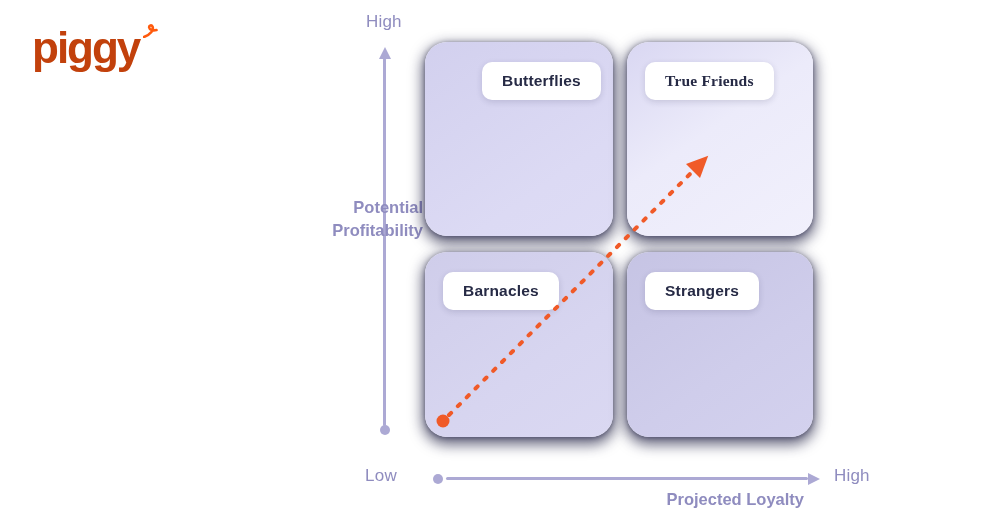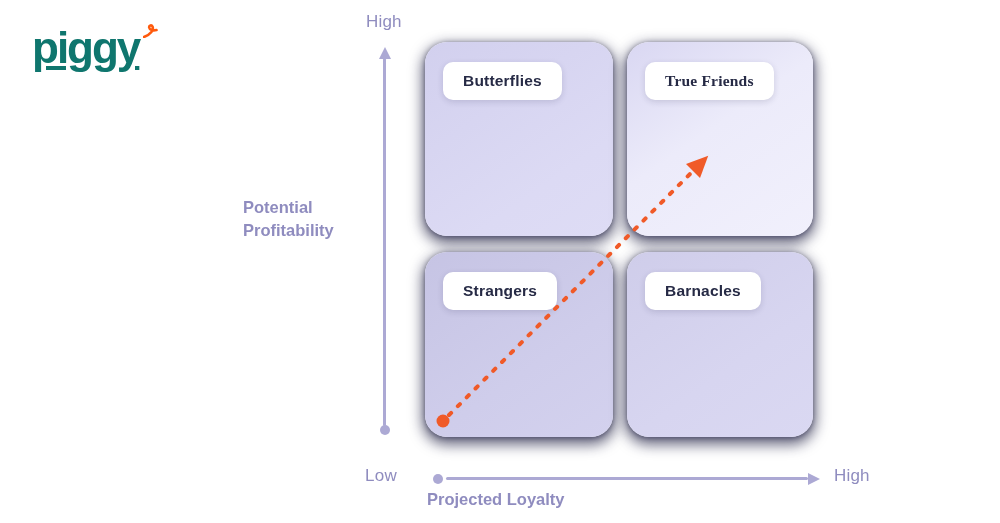--- a/index.html
+++ b/index.html
@@ -3,29 +3,29 @@
 <meta charset="utf-8">
 <style>
   html,body{margin:0;padding:0;background:#ffffff;}
   .stage{
     position:relative;width:1000px;height:523px;background:#ffffff;
     font-family:"Liberation Sans",sans-serif;overflow:hidden;
   }
   
   .logo{position:absolute;left:32px;top:26px;display:flex;align-items:flex-start;}
   .logo-text{
-    font-size:44px;font-weight:700;letter-spacing:-2px;color:#0f766e;line-height:1;text-decoration:underline;
+    font-size:44px;font-weight:700;letter-spacing:-2px;color:#c2410c;line-height:1;
   }
   .logo-curl{position:relative;top:-2px;left:4px;}
   
   .axis-label{
     position:absolute;color:#8F8CBF;font-weight:400;font-size:17px;letter-spacing:.2px;
   }
   .axis-title{
-    position:absolute;color:#8F8CBF;font-weight:700;font-size:16.5px;text-align:left;line-height:23px;
+    position:absolute;color:#8F8CBF;font-weight:700;font-size:16.5px;text-align:right;line-height:23px;
   }
   
   .y-axis{position:absolute;left:383px;top:58px;width:3px;height:368px;background:#ACA9D4;border-radius:2px;}
   .y-arrowhead{
     position:absolute;top:-11px;left:-4.5px;width:0;height:0;
     border-left:6px solid transparent;border-right:6px solid transparent;
     border-bottom:12px solid #ACA9D4;
   }
   .y-dot{position:absolute;bottom:-9px;left:-3.5px;width:10px;height:10px;border-radius:50%;background:#ACA9D4;}
   .y-high{left:366px;top:12px;}
@@ -33,32 +33,32 @@
   
   .x-axis{position:absolute;left:446px;top:477px;width:362px;height:3px;background:#ACA9D4;border-radius:2px;}
   .x-arrowhead{
     position:absolute;right:-12px;top:-4.5px;width:0;height:0;
     border-top:6px solid transparent;border-bottom:6px solid transparent;
     border-left:12px solid #ACA9D4;
   }
   .x-dot{position:absolute;left:-13px;top:-3.5px;width:10px;height:10px;border-radius:50%;background:#ACA9D4;}
   .x-low{left:358px;top:466px;width:46px;text-align:center;}
   .x-high{left:834px;top:466px;}
-  .x-title{left:427px;top:488px;width:400px;}
+  .x-title{left:404px;top:488px;width:400px;}
   
   .grid{
     position:absolute;left:425px;top:42px;
     display:grid;grid-template-columns:188px 186px;grid-template-rows:194px 185px;
     column-gap:14px;row-gap:16px;
   }
   .card{
     border-radius:22px;position:relative;
     box-shadow:0 5px 13px 3px rgba(23,22,60,.62), 0 1px 5px rgba(23,22,60,.45);
   }
-  .card.q-butterflies{background:linear-gradient(145deg,#D2D0EE 0%,#DCDAF4 70%,#DEDCF5 100%);}
+  .card.q-butterflies{background:linear-gradient(145deg,#D2D0EE 0%,#DCDAF4 70%,#DEDCF5 100%);padding-left:39px;}
   .card.q-true-friends{background:linear-gradient(145deg,#D9D7F2 0%,#ECEBFA 45%,#F1F0FC 100%);font-family:Liberation Serif, serif;}
   .card.q-strangers{background:linear-gradient(145deg,#C6C4E4 0%,#CFCDEB 60%,#D3D1EE 100%);}
   .card.q-barnacles{background:linear-gradient(145deg,#CFCDEA 0%,#D7D5F0 60%,#DAD8F2 100%);}
   .pill{
     display:inline-block;margin:20px 0 0 18px;background:#ffffff;border-radius:10px;
     padding:10px 20px;box-shadow:0 2px 6px rgba(30,30,70,.15);
   }
   .pill span{font-size:15.5px;font-weight:700;color:#262A45;letter-spacing:.2px;}
   
   .overlay{position:absolute;left:0;top:0;width:1000px;height:523px;pointer-events:none;}
@@ -91,28 +91,28 @@
     <div class="card q-butterflies">
       <div class="pill">
         <span>Butterflies</span>
       </div>
     </div>
     <div class="card q-true-friends">
       <div class="pill">
         <span>True Friends</span>
       </div>
     </div>
+    <div class="card q-barnacles">
+      <div class="pill">
+        <span>Barnacles</span>
+      </div>
+    </div>
     <div class="card q-strangers">
       <div class="pill">
         <span>Strangers</span>
-      </div>
-    </div>
-    <div class="card q-barnacles">
-      <div class="pill">
-        <span>Barnacles</span>
       </div>
     </div>
   </div>
 
   <svg class="overlay" viewBox="0 0 1000 523">
     <defs>
       <marker id="arrowhead" markerWidth="5.6" markerHeight="5.6" refX="3.2" refY="2.5" orient="auto">
         <path d="M0,0 L5.4,2.5 L0,5 Z" fill="#F05A28"></path>
       </marker>
     </defs>

